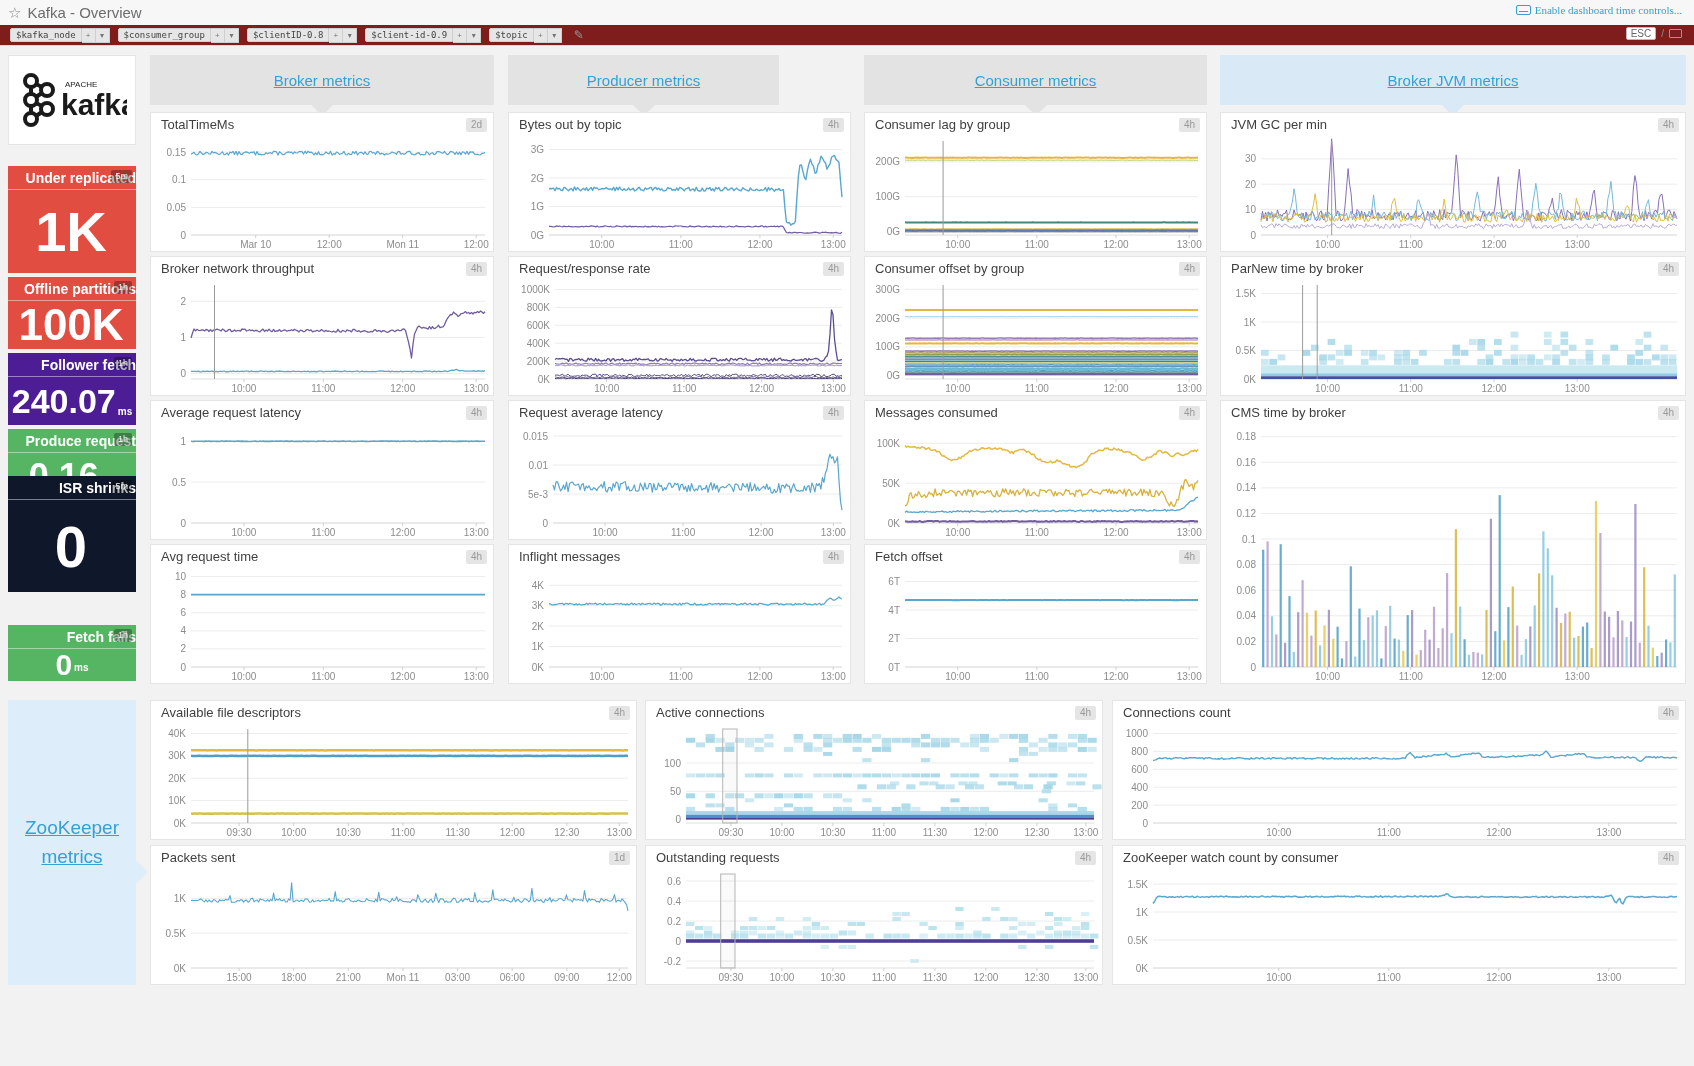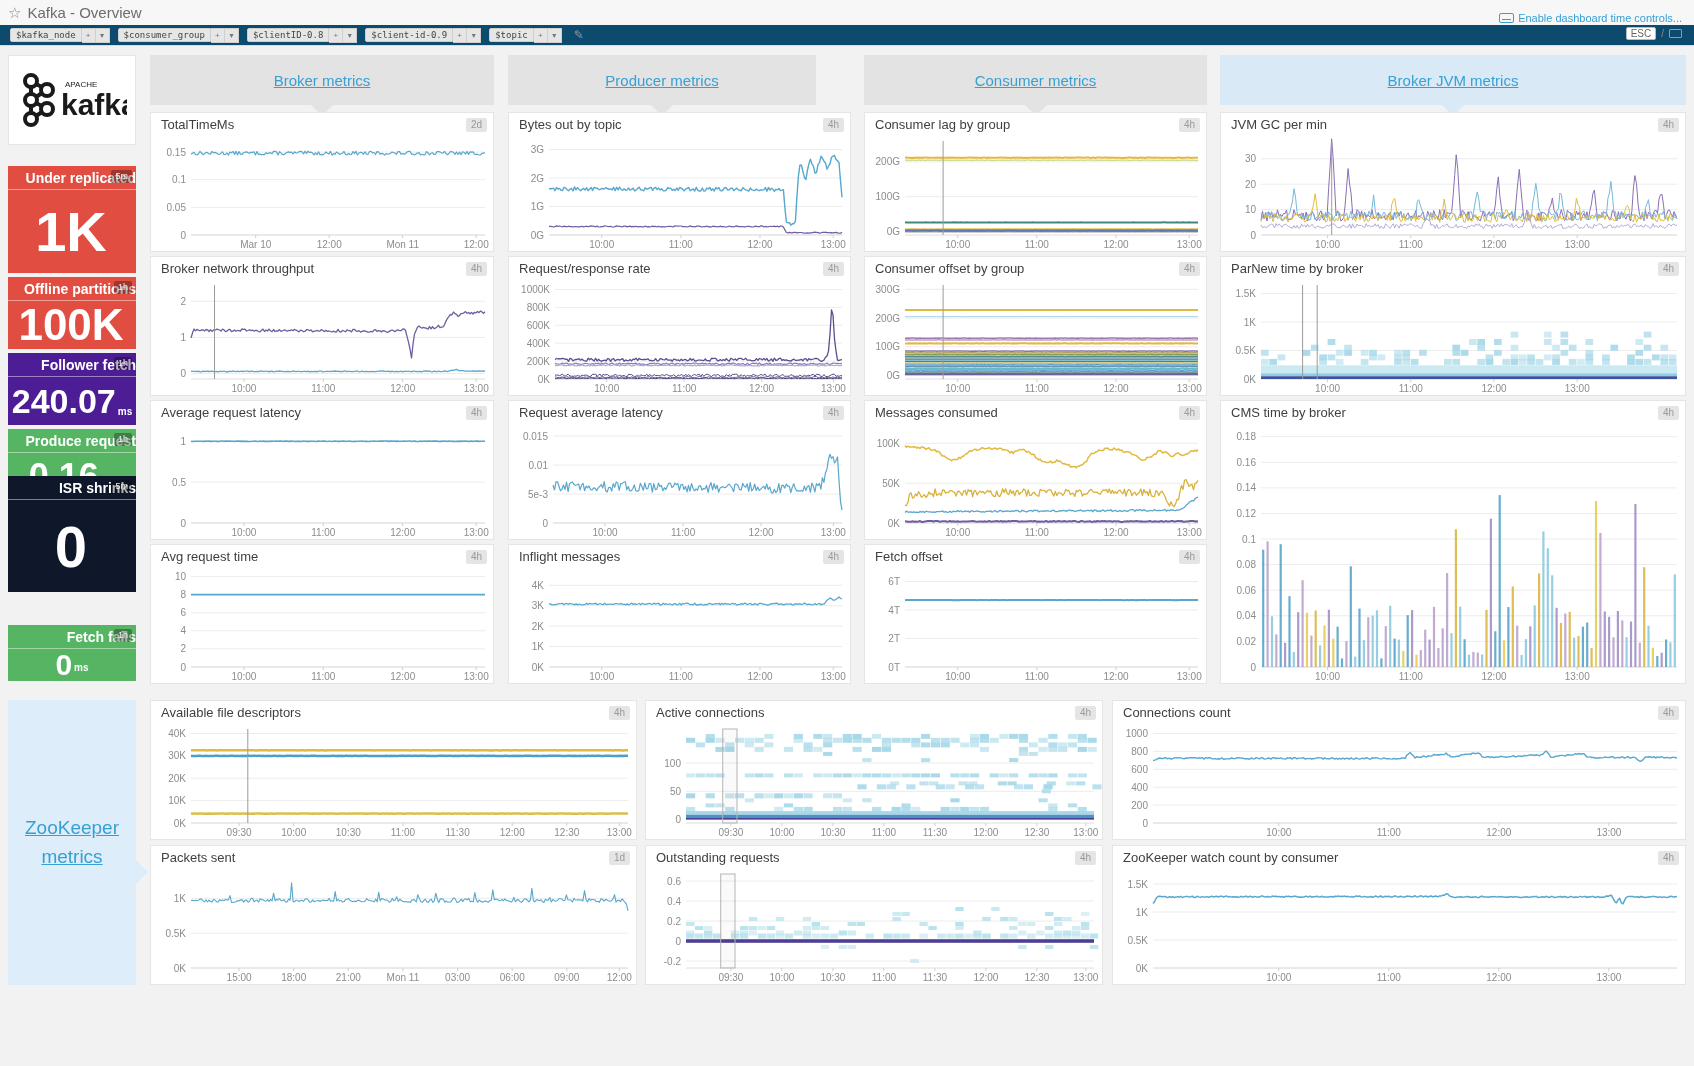--- a/index.html
+++ b/index.html
@@ -3,24 +3,24 @@
 <meta charset="utf-8">
 <style>
   * { box-sizing: border-box; }
   html,body { margin:0; padding:0; background:#f2f2f2; font-family:"Liberation Sans",sans-serif; }
   #stage { position:relative; width:1694px; height:1066px; background:#f2f2f2; overflow:hidden; }
 
   
   .topbar { position:absolute; left:0; top:0; right:0; height:25px; background:#f7f7f7; }
   .dash-title { position:absolute; left:8px; top:4px; font-size:15px; color:#6d6d6d; }
   .star { color:#8a8a8a; margin-right:6px; }
-  .time-controls { position:absolute; right:12px; top:12px; font-size:11px; color:#36a0d5; cursor:pointer; display:flex; align-items:center; gap:4px; }
+  .time-controls { position:absolute; right:12px; top:4px; font-size:11px; color:#36a0d5; cursor:pointer; display:flex; align-items:center; gap:4px;font-family:Liberation Serif, serif; }
   .kbd-icon { display:inline-block; width:15px; height:10px; border:1px solid #36a0d5; border-radius:2px; position:relative; }
   .kbd-icon::after { content:""; position:absolute; left:2px; right:2px; bottom:2px; height:1px; background:#36a0d5; }
-  .submenu { position:absolute; left:0; top:25px; right:0; height:21px; background:#0c4a6e; border-bottom:1px solid #dadada; display:flex; align-items:center; padding-left:10px; gap:8px; }
+  .submenu { position:absolute; left:0; top:25px; right:0; height:21px; background:#7f1d1d; border-bottom:1px solid #dadada; display:flex; align-items:center; padding-left:10px; gap:8px; }
   .varpill { display:flex; align-items:center; }
   .varlabel { font-family:"DejaVu Sans Mono",monospace; font-size:9px; color:#444; background:#e6e6e6; border:1px solid #cfcfcf; padding:1px 5px; border-radius:2px 0 0 2px; }
   .varbtn { font-size:8px; color:#777; background:#e6e6e6; border:1px solid #cfcfcf; border-left:none; width:14px; height:15px; padding:0; line-height:13px; cursor:pointer; }
   .pencil { color:#9a9a9a; font-size:12px; margin-left:4px; cursor:pointer; }
   .esc-area { position:absolute; right:12px; top:27px; display:flex; align-items:center; gap:5px; font-size:10px; color:#8a8a8a; }
   .esc-badge { border:1px solid #bbb; background:#fff; border-radius:2px; padding:0 4px; color:#666; font-size:10px; }
   .mon-icon { display:inline-block; width:13px; height:9px; border:1px solid #999; border-radius:1px; }
 
   
   .panel { position:absolute; background:#fff; border:1px solid #e5e5e5; }
@@ -164,21 +164,21 @@
 
   <div class="zk-panel" style="left:8px;top:700px;width:128px;height:285px">
     <a><span>ZooKeeper</span><br><span>metrics</span></a>
     <div class="zk-notch"></div>
   </div>
 
   <div class="colhead" style="left:150px;top:55px;width:344px">
       <a>Broker metrics</a>
       <div class="notch"></div>
     </div>
-  <div class="colhead" style="left:508px;top:55px;width:308px">
+  <div class="colhead" style="left:508px;top:55px;width:271px">
       <a>Producer metrics</a>
       <div class="notch"></div>
     </div>
   <div class="colhead" style="left:864px;top:55px;width:343px">
       <a>Consumer metrics</a>
       <div class="notch"></div>
     </div>
   <div class="colhead alt" style="left:1220px;top:55px;width:466px">
       <a>Broker JVM metrics</a>
       <div class="notch"></div>

